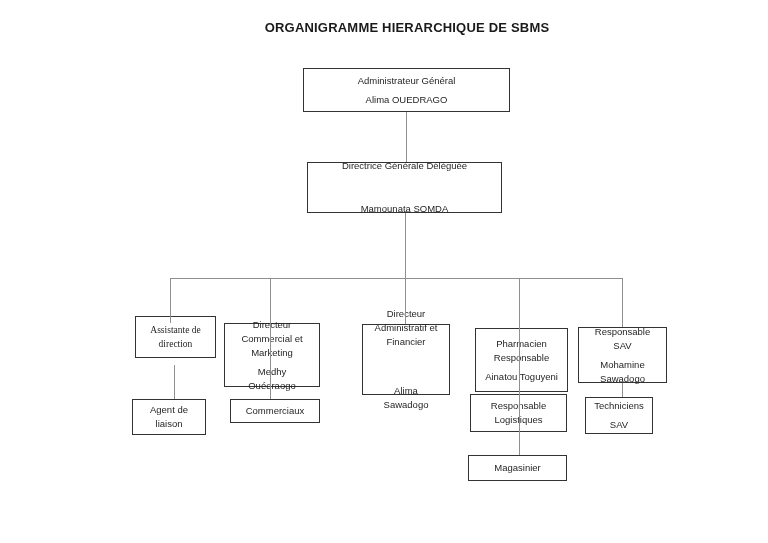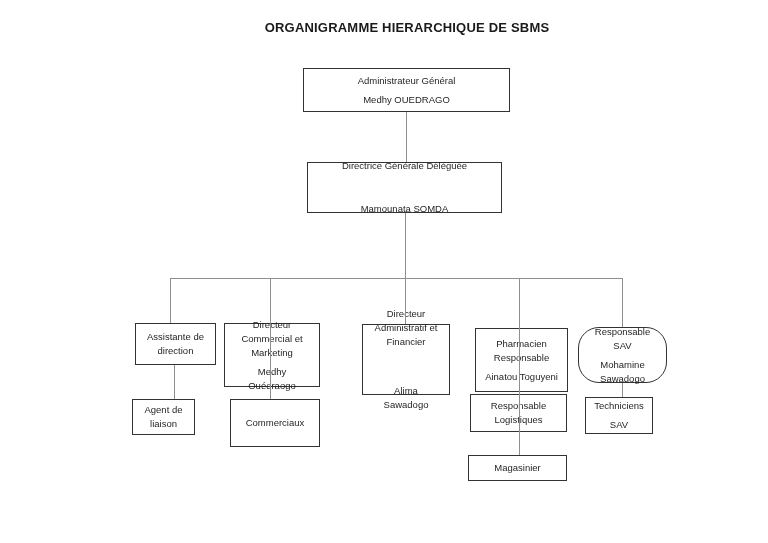--- a/index.html
+++ b/index.html
@@ -25,57 +25,57 @@
 </style>
 </head>
 <body>
 
 <div class="canvas">
 
   <div class="page-title">ORGANIGRAMME HIERARCHIQUE DE SBMS</div>
 
   <div class="node" style="left:303px; top:68px; width:207px; height:44px;">
     <div class="line">Administrateur Général</div>
-    <div class="line">Medhy OUEDRAGO</div>
+    <div class="line">Alima OUEDRAGO</div>
   </div>
 
   <div class="node" style="left:307px; top:162px; width:195px; height:51px;gap:24px;">
     <div class="line">Directrice Générale Déléguée</div>
     <div class="line">Mamounata SOMDA</div>
   </div>
 
-  <div class="node" style="left:135px; top:323px; width:81px; height:42px;">
+  <div class="node" style="left:135px; top:316px; width:81px; height:42px;font-family:Liberation Serif, serif;">
     <div class="line">Assistante de direction</div>
   </div>
 
   <div class="node" style="left:224px; top:323px; width:96px; height:64px;">
     <div class="line">Directeur Commercial et Marketing</div>
     <div class="line">Medhy Ouédraogo</div>
   </div>
 
   <div class="node" style="left:362px; top:324px; width:88px; height:71px;gap:30px;">
     <div class="line">Directeur Administratif et Financier</div>
     <div class="line">Alima Sawadogo</div>
   </div>
 
   <div class="node" style="left:475px; top:328px; width:93px; height:64px;">
     <div class="line">Pharmacien Responsable</div>
     <div class="line">Ainatou Toguyeni</div>
   </div>
 
-  <div class="node" style="left:578px; top:327px; width:89px; height:56px;border-radius:21px;">
+  <div class="node" style="left:578px; top:327px; width:89px; height:56px;">
     <div class="line">Responsable SAV</div>
     <div class="line">Mohamine Sawadogo</div>
   </div>
 
-  <div class="node" style="left:132px; top:399px; width:63px; height:36px;">
+  <div class="node" style="left:132px; top:399px; width:74px; height:36px;">
     <div class="line">Agent de liaison</div>
   </div>
 
-  <div class="node" style="left:230px; top:399px; width:90px; height:48px;">
+  <div class="node" style="left:230px; top:399px; width:90px; height:24px;">
     <div class="line">Commerciaux</div>
   </div>
 
   <div class="node" style="left:470px; top:394px; width:97px; height:38px;">
     <div class="line">Responsable Logistiques</div>
   </div>
 
   <div class="node" style="left:585px; top:397px; width:68px; height:37px;">
     <div class="line">Techniciens</div>
     <div class="line">SAV</div>

